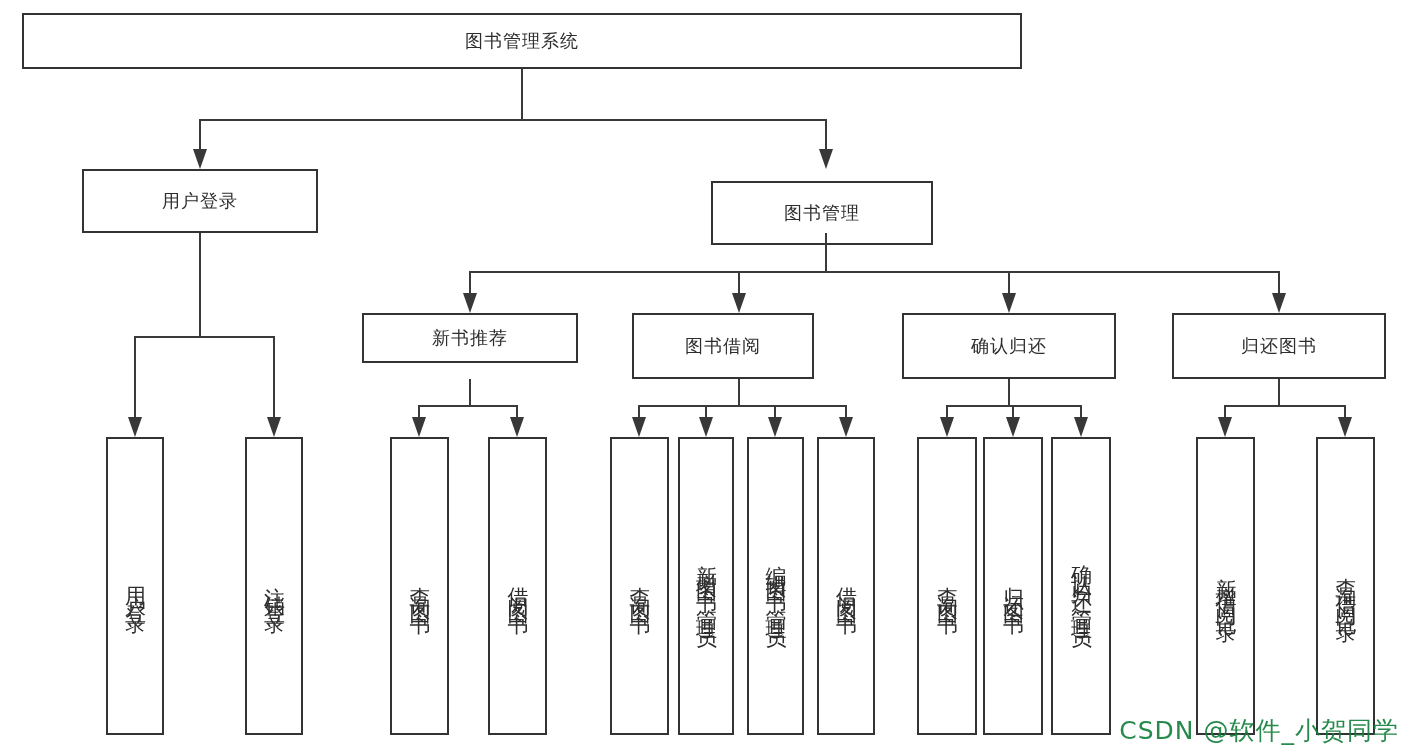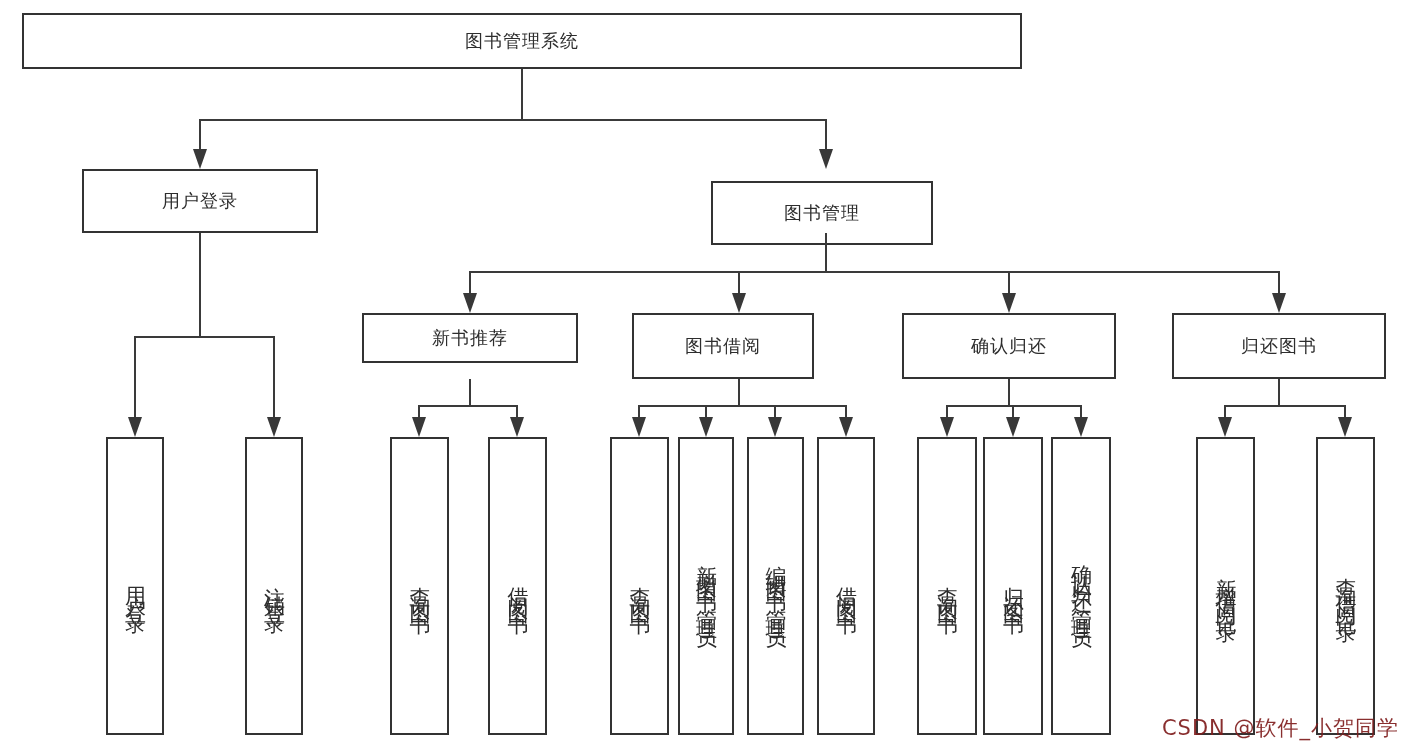--- a/index.html
+++ b/index.html
@@ -20,21 +20,21 @@
   }
   .vl{position:absolute;width:2px;background:#3a3a3a;}
   .hl{position:absolute;height:2px;background:#3a3a3a;}
   .arrow{
     position:absolute;width:0;height:0;
     border-left:7px solid transparent;border-right:7px solid transparent;
     border-top:20px solid #383838;
   }
   .watermark{
     position:absolute;top:714px;right:6px;
-    font-size:21px;color:#7f1d1d;opacity:.92;letter-spacing:1px;
+    font-size:25px;color:#15803d;opacity:.92;letter-spacing:1px;
     white-space:nowrap;z-index:5;
   }
 </style>
 </head>
 <body>
 
 <div class="stage">
 
   <div class="hbox" style="left:22px;top:13px;width:1000px;height:56px">
     <span>图书管理系统</span>

